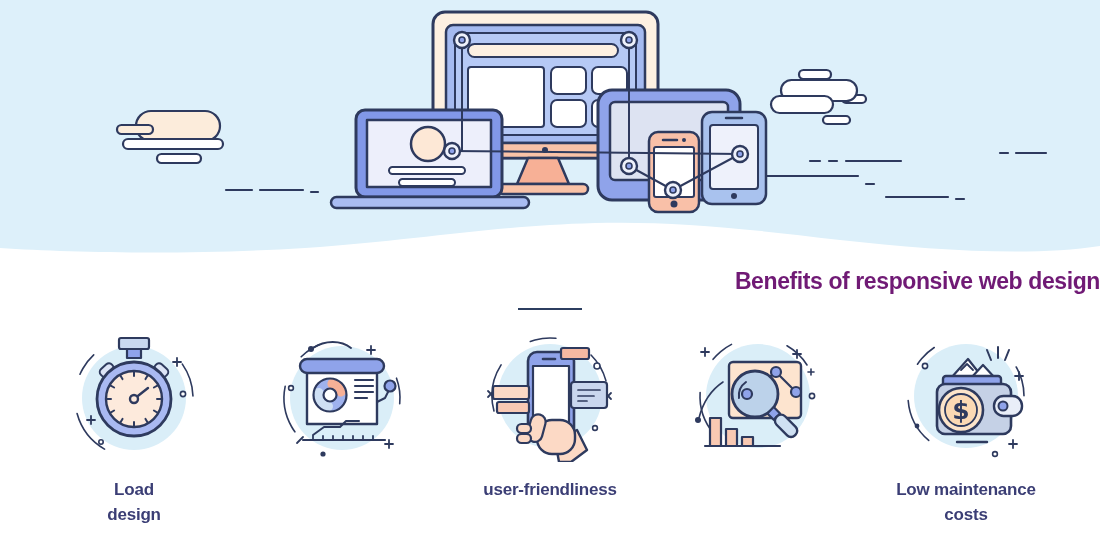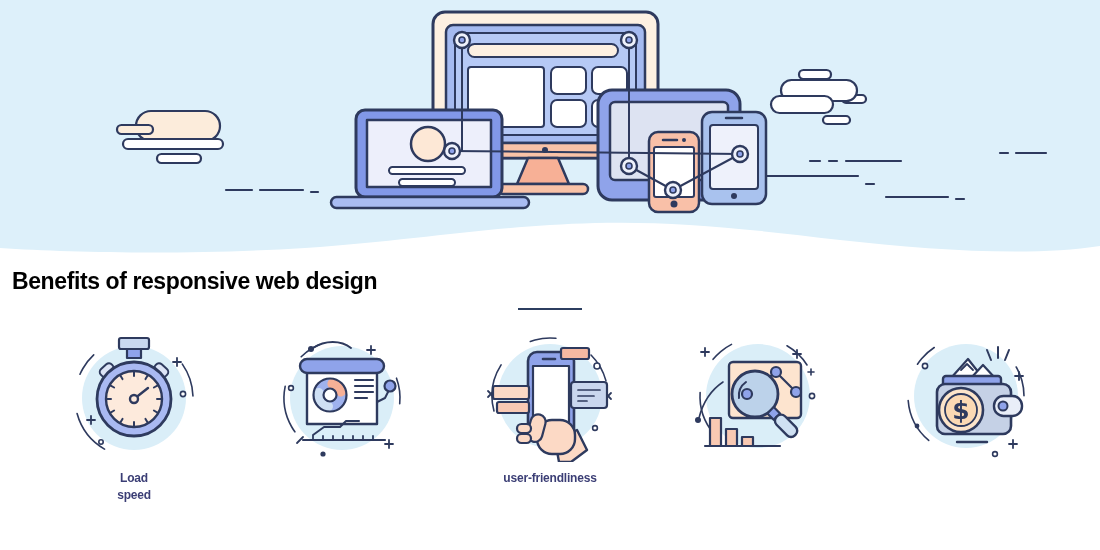--- a/index.html
+++ b/index.html
@@ -1,26 +1,26 @@
 <!DOCTYPE html>
 <html><head>
 <meta charset="utf-8">
 <style>
   html,body{margin:0;padding:0;}
   body{width:1100px;height:550px;overflow:hidden;background:#ffffff;
        font-family:"Liberation Sans",sans-serif;}
   .hero{width:1100px;height:260px;}
   .hero svg{display:block;}
-  .page-title{margin:8px 12px 0;text-align:left;font-size:23px;font-weight:bold;
-              letter-spacing:-0.4px;color:#000000;}
+  .page-title{margin:8px 0 0;text-align:right;font-size:23px;font-weight:bold;
+              letter-spacing:-0.4px;color:#701a75;}
   .title-underline{width:64px;height:2px;background:#2c3e60;margin:13px auto 0;}
   .benefits{display:flex;padding:0 30px;margin-top:22px;}
   .benefit{flex:1;display:flex;flex-direction:column;align-items:center;}
   .benefit .icon svg{display:block;}
-  .benefit-label{margin-top:8px;text-align:center;font-size:12px;font-weight:bold;
+  .benefit-label{margin-top:16px;text-align:center;font-size:17px;font-weight:bold;
                  letter-spacing:-0.2px;line-height:1.45;color:#3b3e75;}
   svg *{stroke-linecap:round;stroke-linejoin:round;}
 </style>
 </head>
 <body>
 
 <div class="hero" aria-label="Illustration of responsive web design: desktop monitor, laptop, tablet and smartphones connected by nodes, with clouds">
 <svg width="1100" height="260" viewBox="0 0 1100 260">
 
   <path d="M0,0 H1100 V246 C1030,257 930,250 840,240 C740,228 670,221 595,223 C490,226 420,240 305,248 C195,255 75,253 0,248 Z" fill="#ddf0fa"></path>
@@ -180,21 +180,21 @@
             <line x1="55.1" y1="55.5" x2="51.2" y2="53.3"></line>
               <line x1="63.5" y1="47.1" x2="61.2" y2="43.2"></line>
           </g>
           <line x1="75" y1="67" x2="89" y2="56" stroke-width="2.4"></line>
           <circle cx="75" cy="67" r="4" fill="#fdeadc" stroke-width="2.4"></circle>
         </g>
       </svg>
     </span>
     <div class="benefit-label">
       <div>Load</div>
-      <div>speed</div>
+      <div>design</div>
     </div>
   </div>
 
   <div class="benefit">
     <span class="icon">
       <svg width="150" height="130" viewBox="0 0 150 130">
         <circle cx="75" cy="66" r="52" fill="#daeef8"></circle>
         <circle cx="75" cy="66" r="58" fill="none" stroke="#2e3a5e" stroke-width="1.6" stroke-dasharray="42 34 22 260" transform="rotate(150 75 66)"></circle>
         <circle cx="75" cy="66" r="58" fill="none" stroke="#2e3a5e" stroke-width="1.6" stroke-dasharray="26 338" transform="rotate(-20 75 66)"></circle>
         <path d="M46,16 C58,8 74,8 84,16" fill="none" stroke="#2e3a5e" stroke-width="2"></path>
@@ -358,15 +358,19 @@
           <rect x="46" y="52" width="74" height="50" rx="8" fill="#c5d1e6" stroke-width="2.6"></rect>
           <rect x="103" y="64" width="28" height="20" rx="9.5" fill="#e9eef8" stroke-width="2.4"></rect>
           <circle cx="112" cy="74" r="4.5" fill="#8fa3ea" stroke-width="2"></circle>
           <circle cx="70" cy="78" r="22" fill="#fce4ca" stroke-width="2.6"></circle>
           <circle cx="70" cy="78" r="16" fill="#fbd9b4" stroke-width="1.8"></circle>
           <text x="70" y="87" text-anchor="middle" font-size="25" font-weight="bold" font-family="DejaVu Sans, sans-serif" fill="#2e3a5e" stroke="none">$</text>
           <line x1="66" y1="110" x2="96" y2="110" stroke-width="2.4"></line>
         </g>
       </svg>
     </span>
+    <div class="benefit-label">
+      <div>Low maintenance</div>
+      <div>costs</div>
+    </div>
   </div>
 
 </div>
 
 </body></html>

